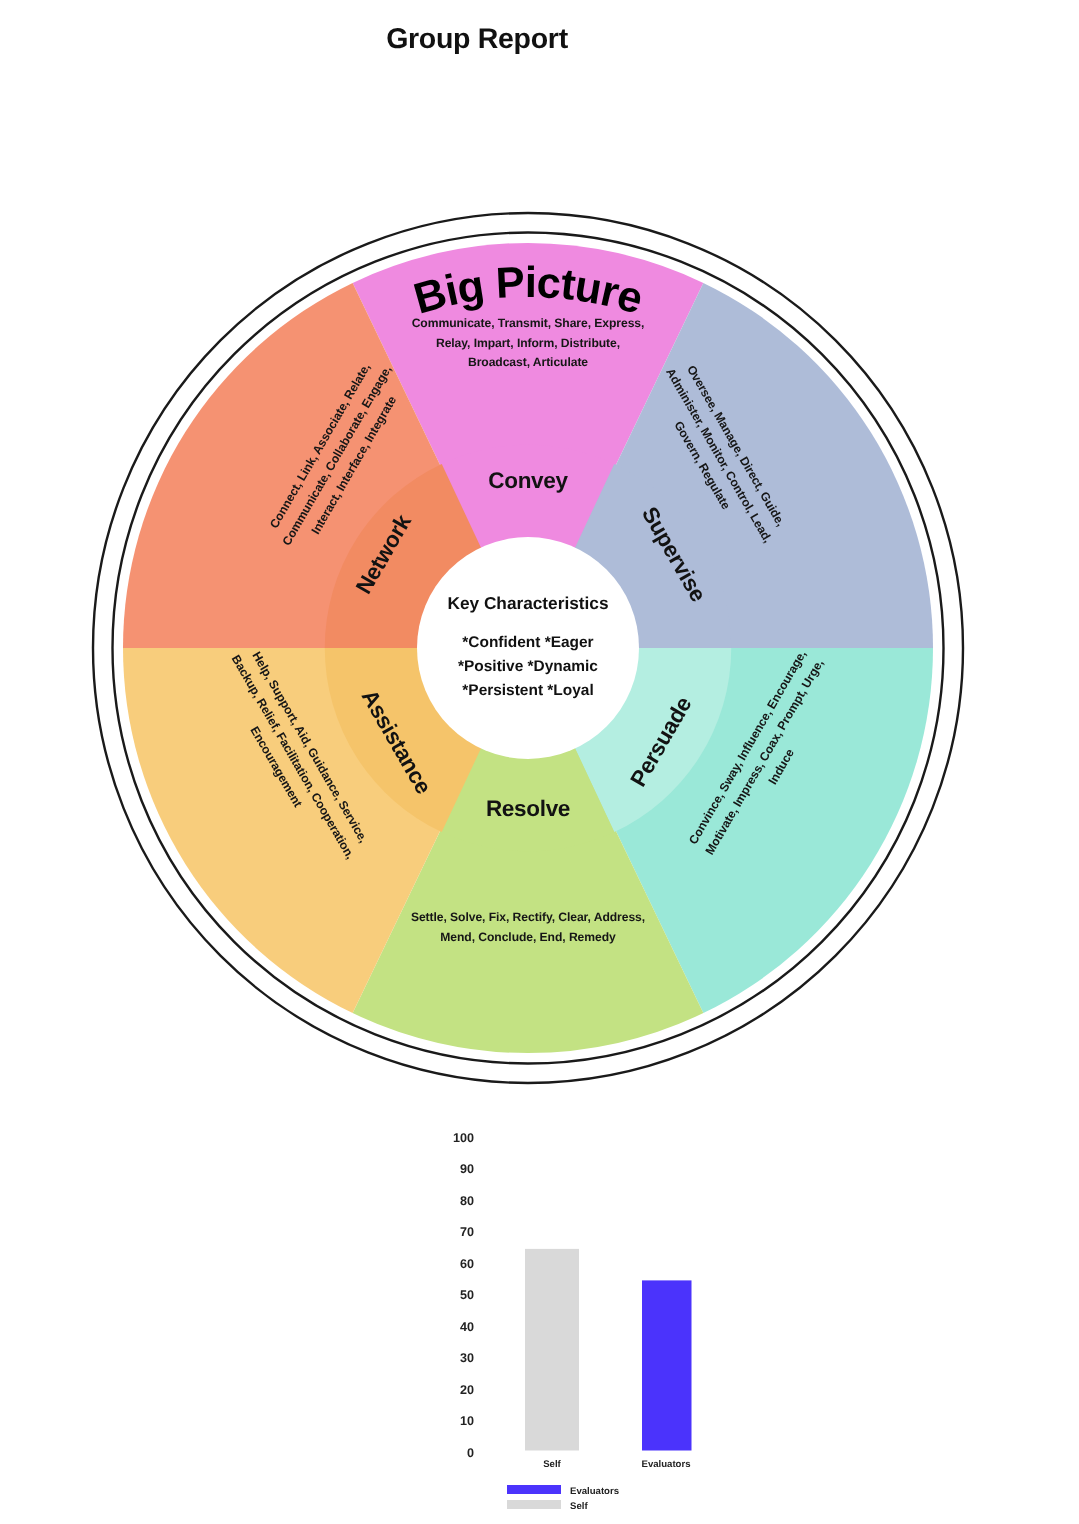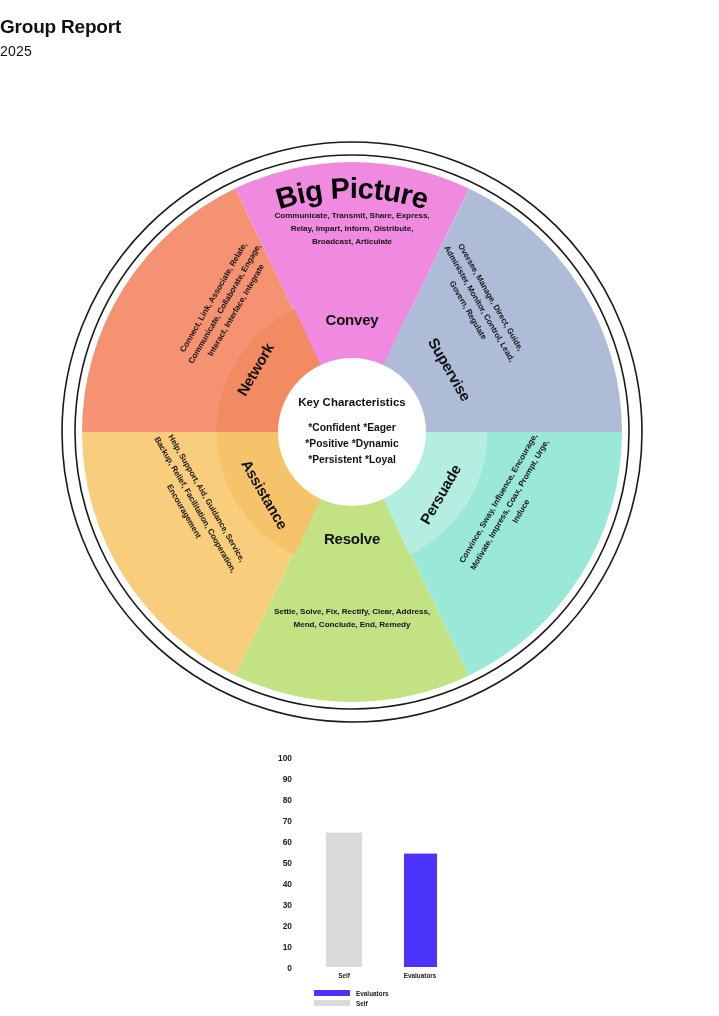--- a/index.html
+++ b/index.html
@@ -15,20 +15,21 @@
     color: #111111;
     overflow: hidden;
   }
 
   
   #title-block {
     position: absolute;
     top: 14px;
     left: 0;
     width: 636px;
+    text-align: center;
   }
   #title-line1 {
     font-size: 19px;
     font-weight: bold;
     letter-spacing: -0.2px;
     line-height: 26px;
   }
   #title-line2 {
     font-size: 19px;
     font-weight: bold;
@@ -82,21 +83,21 @@
     font-family: "Liberation Sans", sans-serif;
     font-size: 29px;
     font-weight: bold;
     fill: #000000;
     letter-spacing: -0.5px;
   }
 
   
   #chart-wrap {
     position: absolute;
-    left: 250px;
+    left: 274px;
     top: 748px;
     width: 260px;
     height: 262px;
   }
   #chart { display: block; }
   .axis-tick {
     font-family: "Liberation Sans", sans-serif;
     font-size: 8.4px;
     font-weight: bold;
     fill: #222222;
@@ -112,21 +113,20 @@
     font-size: 6.4px;
     font-weight: bold;
     fill: #222222;
   }
 </style>
 </head>
 <body>
 
 <div id="title-block">
   <div id="title-line1">Group Report</div>
-  <div id="title-year">2025</div>
 </div>
 
 <div id="wheel-wrap">
   <svg id="wheel" width="640" height="648" viewBox="0 0 640 648">
     <defs>
 
       <path id="bigPicArc" d="M 86,328 A 234,234 0 0 1 554,328" fill="none"></path>
     </defs>
 
     <circle cx="320" cy="328" r="290" fill="none" stroke="#1a1a1a" stroke-width="1.6"></circle>

